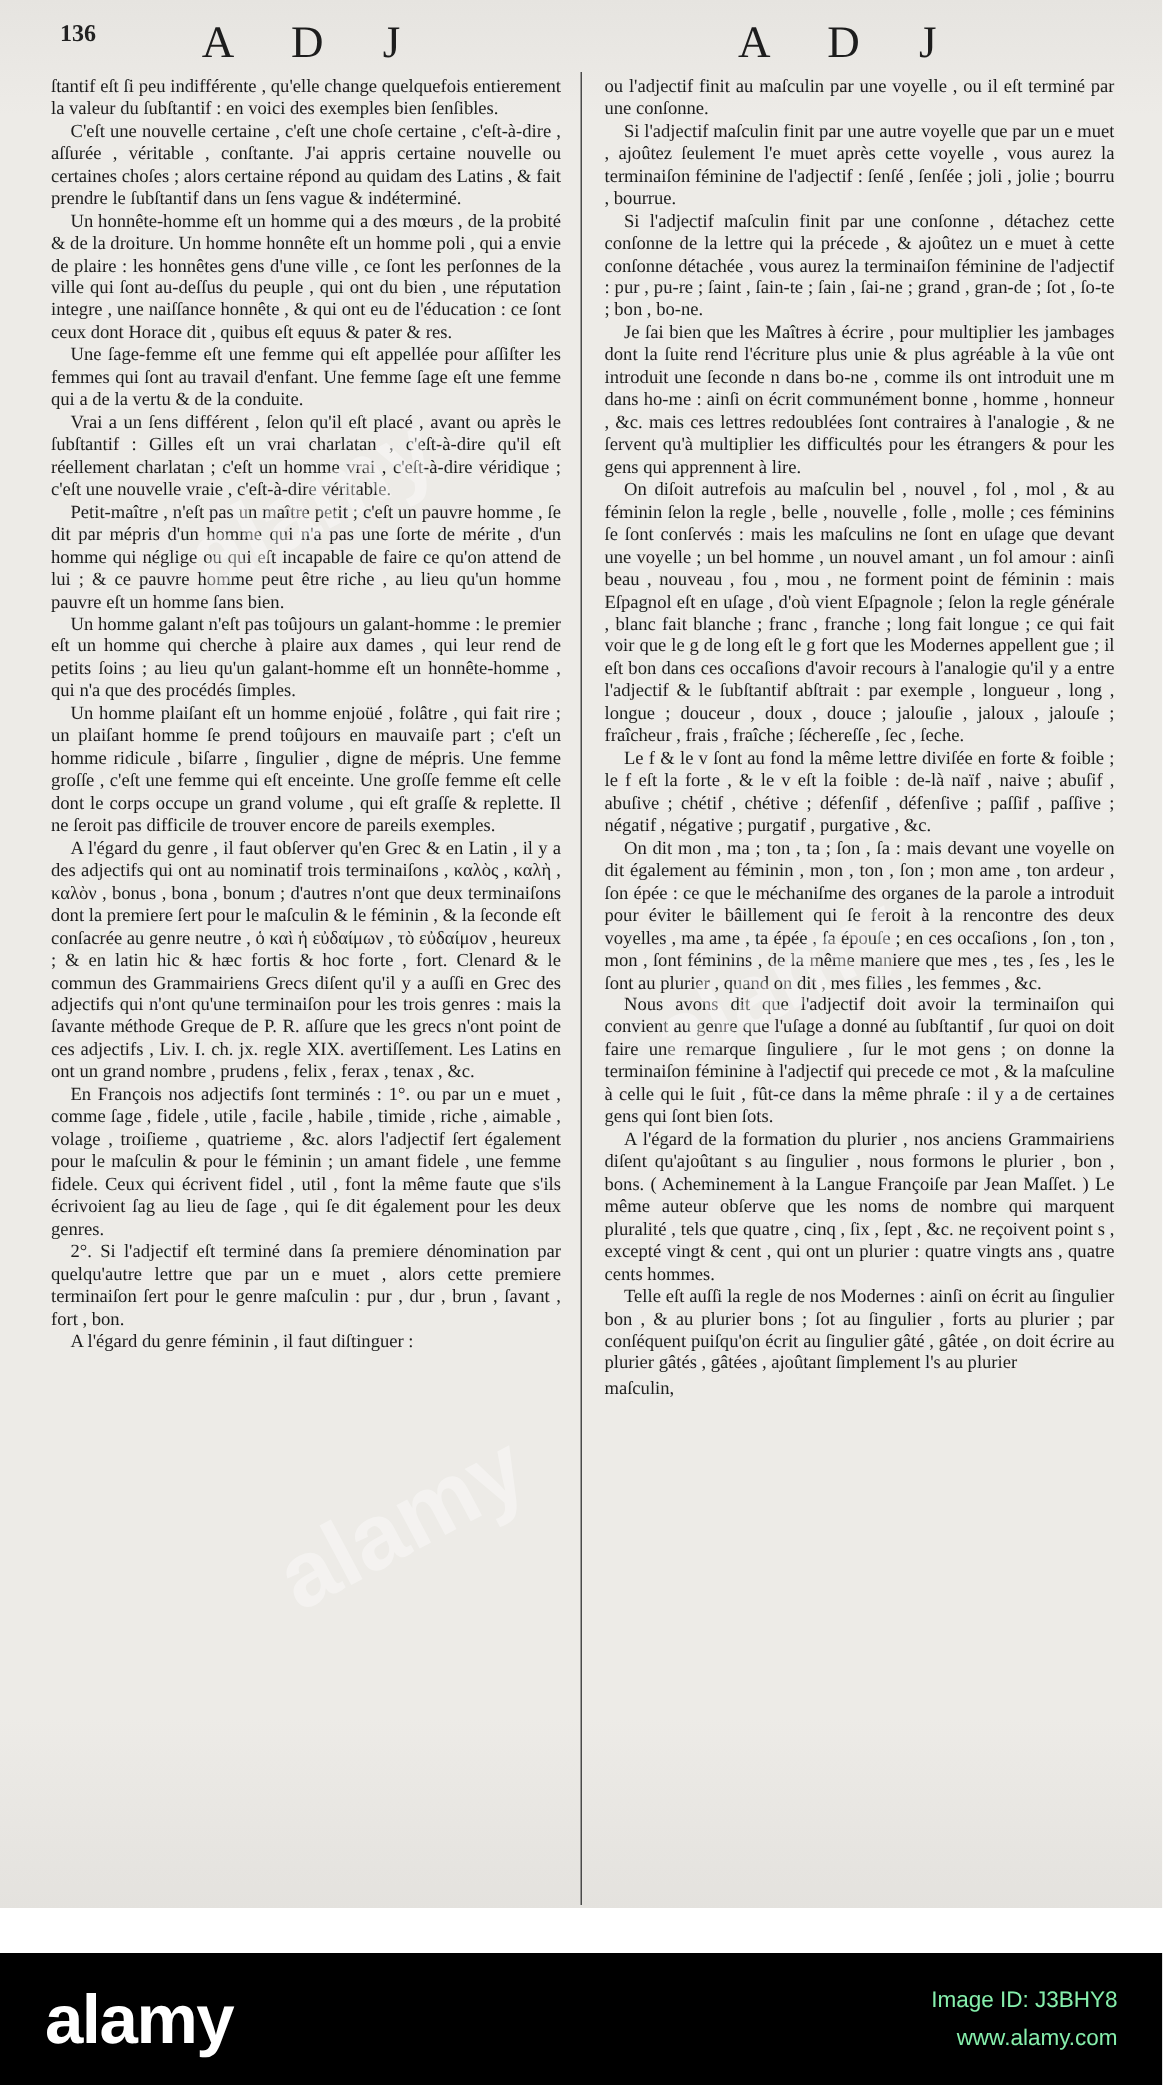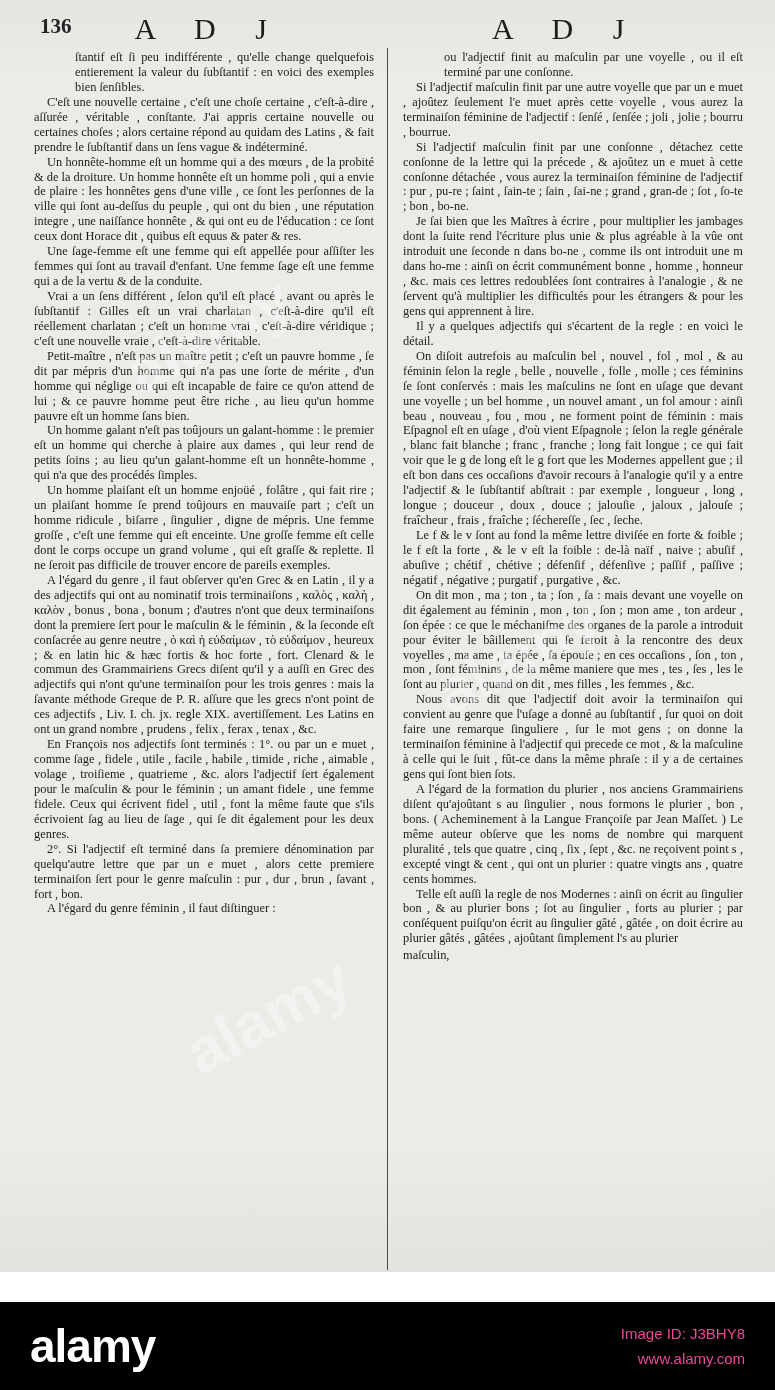--- a/index.html
+++ b/index.html
@@ -1,43 +1,43 @@
 <!DOCTYPE html>
 <html><head>
 <meta charset="utf-8">
 <style>
   html,body{margin:0;padding:0;background:#fff;}
   .scan{position:relative;width:775px;height:1390px;background:#fff;overflow:hidden;
         font-family:"Liberation Serif", serif;}
   .paper{position:absolute;top:0;left:0;width:775px;height:1272px;
          background:linear-gradient(180deg,#e6e4e0 0%,#edebe7 6%,#edebe7 90%,#e4e2de 100%);}
-  .pageno{position:absolute;top:14px;left:40px;font-size:21px;font-weight:bold;color:#222;}
+  .pageno{position:absolute;top:14px;left:40px;font-size:16px;font-weight:bold;color:#222;}
   .hdr-row{position:absolute;top:12px;left:30px;width:715px;display:flex;}
   .hdr{width:50%;text-align:center;font-size:30px;letter-spacing:16px;color:#1d1d1d;}
   .divider{position:absolute;top:48px;left:387px;width:1px;height:1222px;background:#4a4a4a;}
   .page-body{position:absolute;top:50px;left:34px;width:709px;display:flex;}
   .col{width:340px;height:1222px;overflow:hidden;text-align:justify;
        font-size:12.4px;line-height:1.205;color:#1c1c1c;}
   .col-left{margin-right:14px;}
   .col-right{margin-left:15px;}
   .col p{margin:0;text-indent:13px;}
-  .col p.cont{text-indent:0;margin-left:41px;}
+  .col p.cont{text-indent:0;}
   .catchword{text-align:left;margin-top:2px;padding-right:4px;}
   .wm{position:absolute;font-family:"Liberation Sans",sans-serif;font-weight:bold;
       color:rgba(255,255,255,0.38);font-size:62px;transform:rotate(-28deg);
       pointer-events:none;}
   .wm1{top:300px;left:120px;}
   .wm2{top:620px;left:430px;}
   .wm3{top:980px;left:180px;}
   .alamy-bar{position:absolute;left:0;top:1302px;width:775px;height:88px;background:#000;
              color:#fff;display:flex;align-items:center;justify-content:space-between;
              padding:0 30px;box-sizing:border-box;
              font-family:"Liberation Sans", sans-serif;}
   .alamy-logo{font-size:46px;font-weight:bold;letter-spacing:-1px;color:#fff;}
-  .alamy-meta{text-align:right;font-size:15px;line-height:1.7;color:#ec4899;}
+  .alamy-meta{text-align:right;font-size:15px;line-height:1.7;color:#86efac;}
 </style>
 </head>
 <body>
 
 <div class="scan">
   <div class="paper"></div>
 
   <div class="pageno">136</div>
 
   <div class="hdr-row">
@@ -60,21 +60,20 @@
       <p>A l'égard du genre , il faut obſerver qu'en Grec &amp; en Latin , il y a des adjectifs qui ont au nominatif trois terminaiſons , καλὸς , καλὴ , καλὸν , bonus , bona , bonum ; d'autres n'ont que deux terminaiſons dont la premiere ſert pour le maſculin &amp; le féminin , &amp; la ſeconde eſt conſacrée au genre neutre , ὁ καὶ ἡ εὐδαίμων , τὸ εὐδαίμον , heureux ; &amp; en latin hic &amp; hæc fortis &amp; hoc forte , fort. Clenard &amp; le commun des Grammairiens Grecs diſent qu'il y a auſſi en Grec des adjectifs qui n'ont qu'une terminaiſon pour les trois genres : mais la ſavante méthode Greque de P. R. aſſure que les grecs n'ont point de ces adjectifs , Liv. I. ch. jx. regle XIX. avertiſſement. Les Latins en ont un grand nombre , prudens , felix , ferax , tenax , &amp;c.</p>
       <p>En François nos adjectifs ſont terminés : 1°. ou par un e muet , comme ſage , fidele , utile , facile , habile , timide , riche , aimable , volage , troiſieme , quatrieme , &amp;c. alors l'adjectif ſert également pour le maſculin &amp; pour le féminin ; un amant fidele , une femme fidele. Ceux qui écrivent fidel , util , font la même faute que s'ils écrivoient ſag au lieu de ſage , qui ſe dit également pour les deux genres.</p>
       <p>2°. Si l'adjectif eſt terminé dans ſa premiere dénomination par quelqu'autre lettre que par un e muet , alors cette premiere terminaiſon ſert pour le genre maſculin : pur , dur , brun , ſavant , fort , bon.</p>
       <p>A l'égard du genre féminin , il faut diſtinguer :</p>
     </div>
     <div class="col col-right">
       <p class="cont">ou l'adjectif finit au maſculin par une voyelle , ou il eſt terminé par une conſonne.</p>
       <p>Si l'adjectif maſculin finit par une autre voyelle que par un e muet , ajoûtez ſeulement l'e muet après cette voyelle , vous aurez la terminaiſon féminine de l'adjectif : ſenſé , ſenſée ; joli , jolie ; bourru , bourrue.</p>
       <p>Si l'adjectif maſculin finit par une conſonne , détachez cette conſonne de la lettre qui la précede , &amp; ajoûtez un e muet à cette conſonne détachée , vous aurez la terminaiſon féminine de l'adjectif : pur , pu-re ; ſaint , ſain-te ; ſain , ſai-ne ; grand , gran-de ; ſot , ſo-te ; bon , bo-ne.</p>
       <p>Je ſai bien que les Maîtres à écrire , pour multiplier les jambages dont la ſuite rend l'écriture plus unie &amp; plus agréable à la vûe ont introduit une ſeconde n dans bo-ne , comme ils ont introduit une m dans ho-me : ainſi on écrit communément bonne , homme , honneur , &amp;c. mais ces lettres redoublées ſont contraires à l'analogie , &amp; ne ſervent qu'à multiplier les difficultés pour les étrangers &amp; pour les gens qui apprennent à lire.</p>
-      <p>Il y a quelques adjectifs qui s'écartent de la regle : en voici le détail.</p>
       <p>On diſoit autrefois au maſculin bel , nouvel , fol , mol , &amp; au féminin ſelon la regle , belle , nouvelle , folle , molle ; ces féminins ſe ſont conſervés : mais les maſculins ne ſont en uſage que devant une voyelle ; un bel homme , un nouvel amant , un fol amour : ainſi beau , nouveau , fou , mou , ne forment point de féminin : mais Eſpagnol eſt en uſage , d'où vient Eſpagnole ; ſelon la regle générale , blanc fait blanche ; franc , franche ; long fait longue ; ce qui fait voir que le g de long eſt le g fort que les Modernes appellent gue ; il eſt bon dans ces occaſions d'avoir recours à l'analogie qu'il y a entre l'adjectif &amp; le ſubſtantif abſtrait : par exemple , longueur , long , longue ; douceur , doux , douce ; jalouſie , jaloux , jalouſe ; fraîcheur , frais , fraîche ; ſéchereſſe , ſec , ſeche.</p>
       <p>Le f &amp; le v ſont au fond la même lettre diviſée en forte &amp; foible ; le f eſt la forte , &amp; le v eſt la foible : de-là naïf , naive ; abuſif , abuſive ; chétif , chétive ; défenſif , défenſive ; paſſif , paſſive ; négatif , négative ; purgatif , purgative , &amp;c.</p>
       <p>On dit mon , ma ; ton , ta ; ſon , ſa : mais devant une voyelle on dit également au féminin , mon , ton , ſon ; mon ame , ton ardeur , ſon épée : ce que le méchaniſme des organes de la parole a introduit pour éviter le bâillement qui ſe feroit à la rencontre des deux voyelles , ma ame , ta épée , ſa épouſe ; en ces occaſions , ſon , ton , mon , ſont féminins , de la même maniere que mes , tes , ſes , les le ſont au plurier , quand on dit , mes filles , les femmes , &amp;c.</p>
       <p>Nous avons dit que l'adjectif doit avoir la terminaiſon qui convient au genre que l'uſage a donné au ſubſtantif , ſur quoi on doit faire une remarque ſinguliere , ſur le mot gens ; on donne la terminaiſon féminine à l'adjectif qui precede ce mot , &amp; la maſculine à celle qui le ſuit , fût-ce dans la même phraſe : il y a de certaines gens qui ſont bien ſots.</p>
       <p>A l'égard de la formation du plurier , nos anciens Grammairiens diſent qu'ajoûtant s au ſingulier , nous formons le plurier , bon , bons. ( Acheminement à la Langue Françoiſe par Jean Maſſet. ) Le même auteur obſerve que les noms de nombre qui marquent pluralité , tels que quatre , cinq , ſix , ſept , &amp;c. ne reçoivent point s , excepté vingt &amp; cent , qui ont un plurier : quatre vingts ans , quatre cents hommes.</p>
       <p>Telle eſt auſſi la regle de nos Modernes : ainſi on écrit au ſingulier bon , &amp; au plurier bons ; ſot au ſingulier , forts au plurier ; par conſéquent puiſqu'on écrit au ſingulier gâté , gâtée , on doit écrire au plurier gâtés , gâtées , ajoûtant ſimplement l's au plurier</p>
       <div class="catchword">maſculin,</div>
     </div>
   </div>
 

